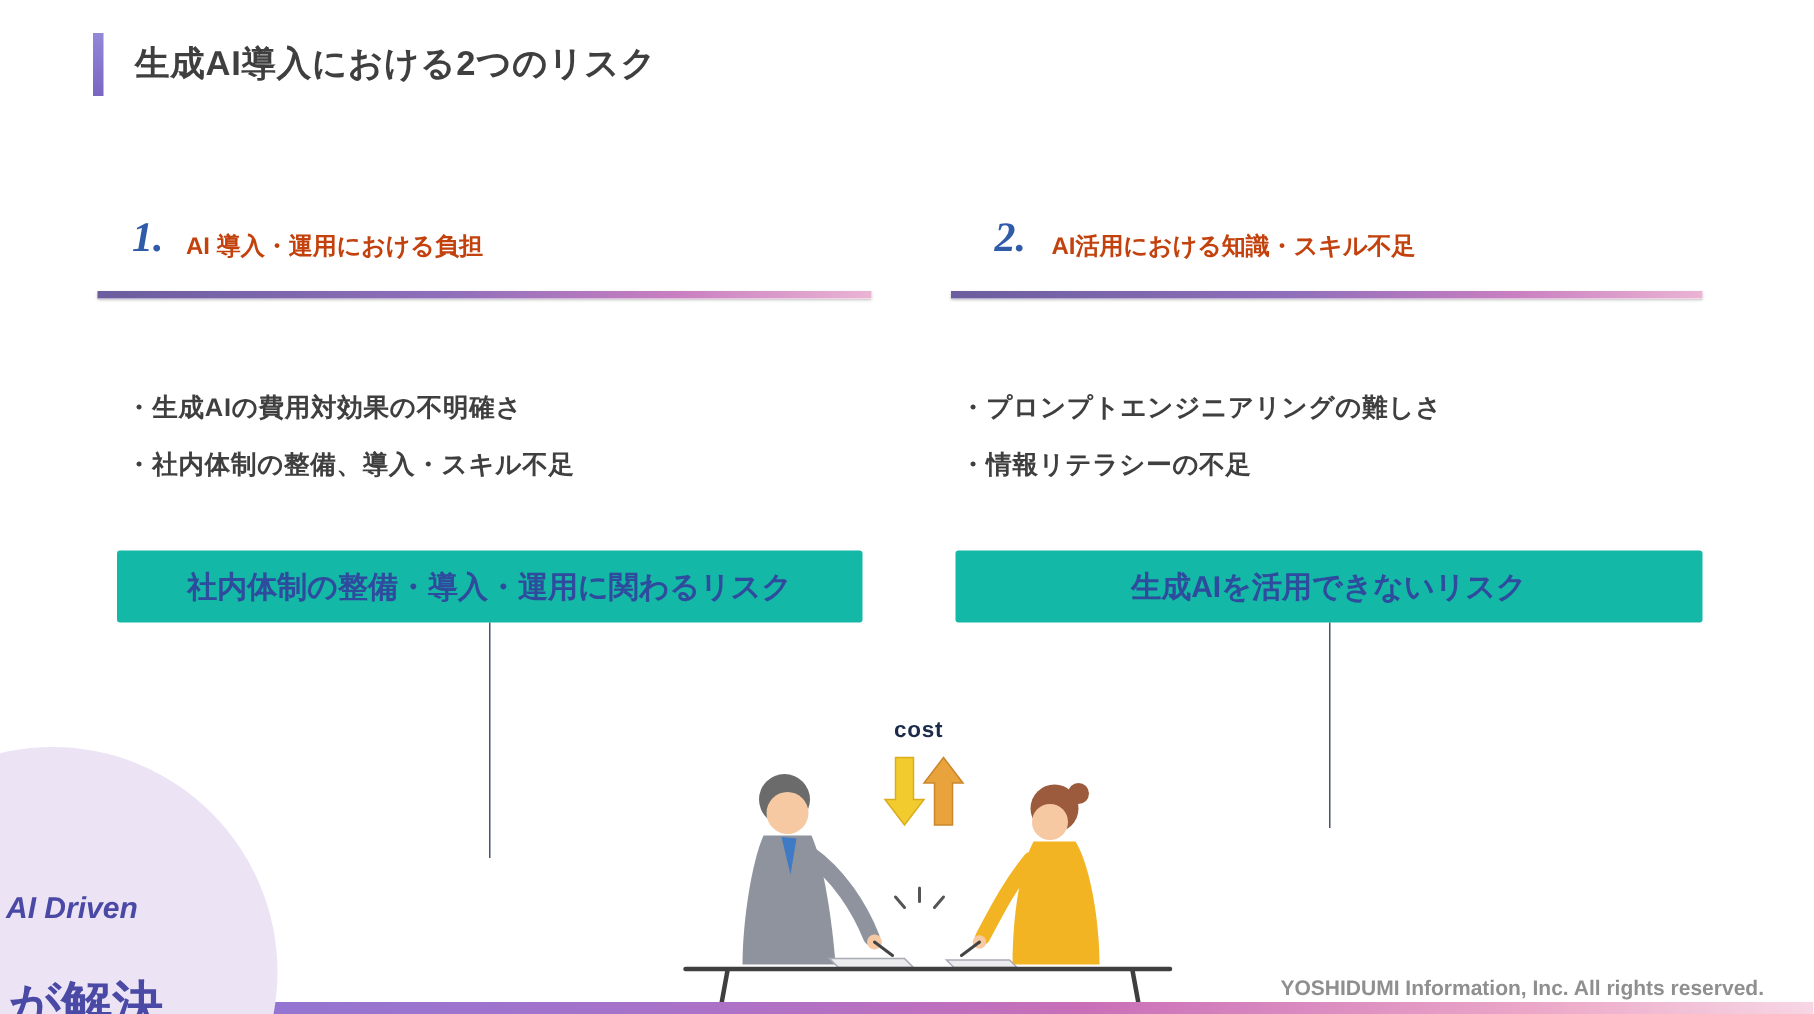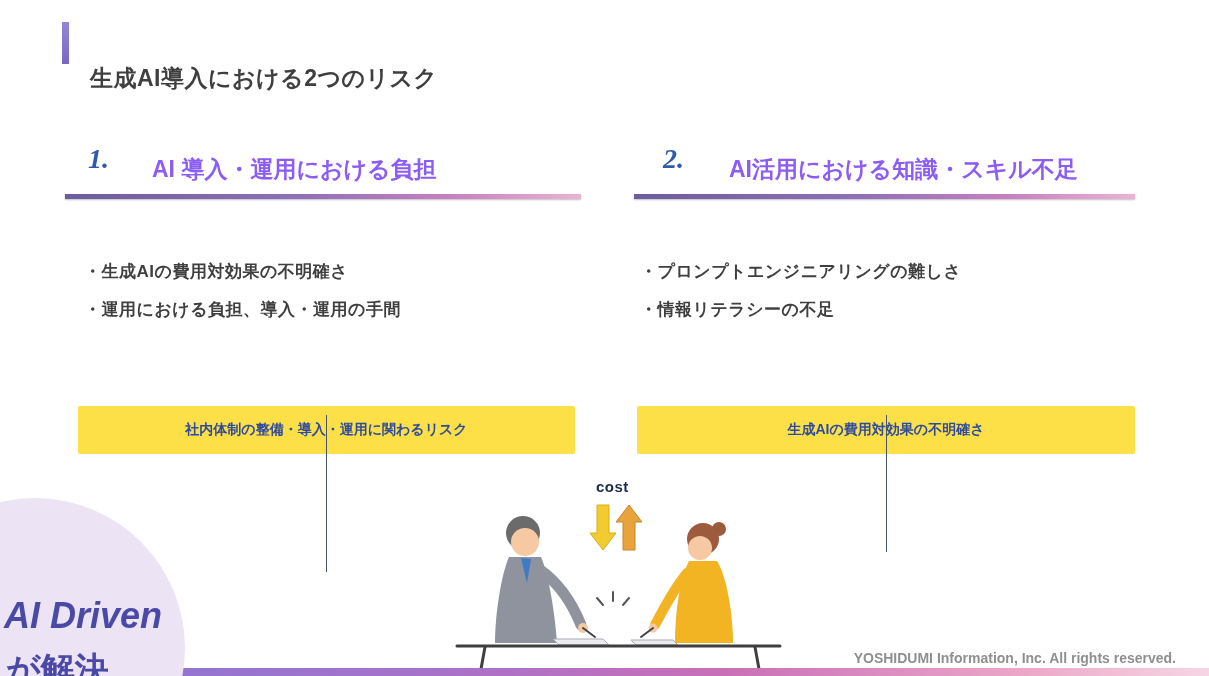--- a/index.html
+++ b/index.html
@@ -17,35 +17,34 @@
   
   .title-accent-bar {
     position:absolute; left:62px; top:22px;
     width:7px; height:42px;
     background:linear-gradient(180deg,#9388d8,#7a66c2);
   }
   .slide-title {
     position:absolute; left:90px; top:27px;
     font-size:23px; font-weight:bold; color:#3f3f3f;
     letter-spacing:0.5px;
-    margin-top:36px;
   }
 
   
   .section-number {
     position:absolute;
     font-size:28px; font-weight:bold; font-style:italic;
     color:#2f5ba8;
     font-family:"Liberation Serif","DejaVu Serif",serif;
   }
   .num-1 { left:88px;  top:143px; }
   .num-2 { left:663px; top:143px; }
   .section-heading {
     position:absolute;
-    font-size:23px; font-weight:bold; color:#8b5cf6;margin-left:28px;
+    font-size:16px; font-weight:bold; color:#c2410c;
   }
   .head-1 { left:124px; top:154px; }
   .head-2 { left:701px; top:154px; }
   .section-underline {
     position:absolute; height:5px;
     background:linear-gradient(90deg,#6b5d9e 0%,#8f6fba 45%,#c97fc0 75%,#eab4d4 100%);
     box-shadow:0 1px 2px rgba(0,0,0,0.25);
   }
   .rule-1 { left:65px;  top:194px; width:516px; }
   .rule-2 { left:634px; top:194px; width:501px; }
@@ -58,23 +57,23 @@
   }
   .b-l0 { left:84px;  top:260px; }
   .b-l1 { left:84px;  top:298px; }
   .b-r0 { left:640px; top:260px; }
   .b-r1 { left:640px; top:298px; }
   .b-r2 { left:640px; top:334px; }
 
   
   .risk-box {
     position:absolute; top:367px; height:48px;
-    background:#fde047; border-radius:2px;
+    background:#14b8a6; border-radius:2px;
     display:flex; align-items:center; justify-content:center;
-    font-size:14px; font-weight:bold; color:#2f4b9e;margin-top:39px;
+    font-size:20px; font-weight:bold; color:#2f4b9e;
   }
   .box-1 { left:78px;  width:497px; }
   .box-2 { left:637px; width:498px; }
 
   
   .connector {
     position:absolute; width:1px; background:#44546a;
   }
   .conn-1 { left:326px; top:415px; height:157px; }
   .conn-2 { left:886px; top:415px; height:137px; }
@@ -92,21 +91,21 @@
   }
 
   
   .solution-circle {
     position:absolute; left:-115px; top:498px;
     width:300px; height:300px; border-radius:50%;
     background:#ece3f5; z-index:1;
   }
   .solution-line1 {
     position:absolute; left:4px; top:595px; z-index:2;
-    font-size:36px; font-weight:bold; font-style:italic;
+    font-size:20px; font-weight:bold; font-style:italic;
     color:#4a49a5;
   }
   .solution-line2 {
     position:absolute; left:6px; top:647px; z-index:2;
     font-size:34px; font-weight:bold; color:#4a49a5;
   }
 
   
   .footer-copyright {
     position:absolute; right:33px; top:650px;
@@ -128,27 +127,27 @@
 
   <div class="section-number num-1">1.</div>
   <div class="section-heading head-1">AI 導入・運用における負担</div>
   <div class="section-underline rule-1"></div>
 
   <div class="section-number num-2">2.</div>
   <div class="section-heading head-2">AI活用における知識・スキル不足</div>
   <div class="section-underline rule-2"></div>
 
   <div class="bullet b-l0">・生成AIの費用対効果の不明確さ</div>
-  <div class="bullet b-l1">・運用における負担、導入・運用の手間</div>
+  <div class="bullet b-l1">・社内体制の整備、導入・スキル不足</div>
 
   <div class="bullet b-r0">・プロンプトエンジニアリングの難しさ</div>
   <div class="bullet b-r1">・情報リテラシーの不足</div>
 
   <div class="risk-box box-1">社内体制の整備・導入・運用に関わるリスク</div>
-  <div class="risk-box box-2">生成AIの費用対効果の不明確さ</div>
+  <div class="risk-box box-2">生成AIを活用できないリスク</div>
 
   <div class="connector conn-1"></div>
   <div class="connector conn-2"></div>
 
   <div class="cost-label">cost</div>
 
   <svg class="illustration" viewBox="0 0 360 205" xmlns="http://www.w3.org/2000/svg">
 
     <path d="M162,40 h12 v28 h7 l-13,17 l-13,-17 h7 z" fill="#F2CB2E" stroke="#D9AE1E" stroke-width="1"></path>
 

